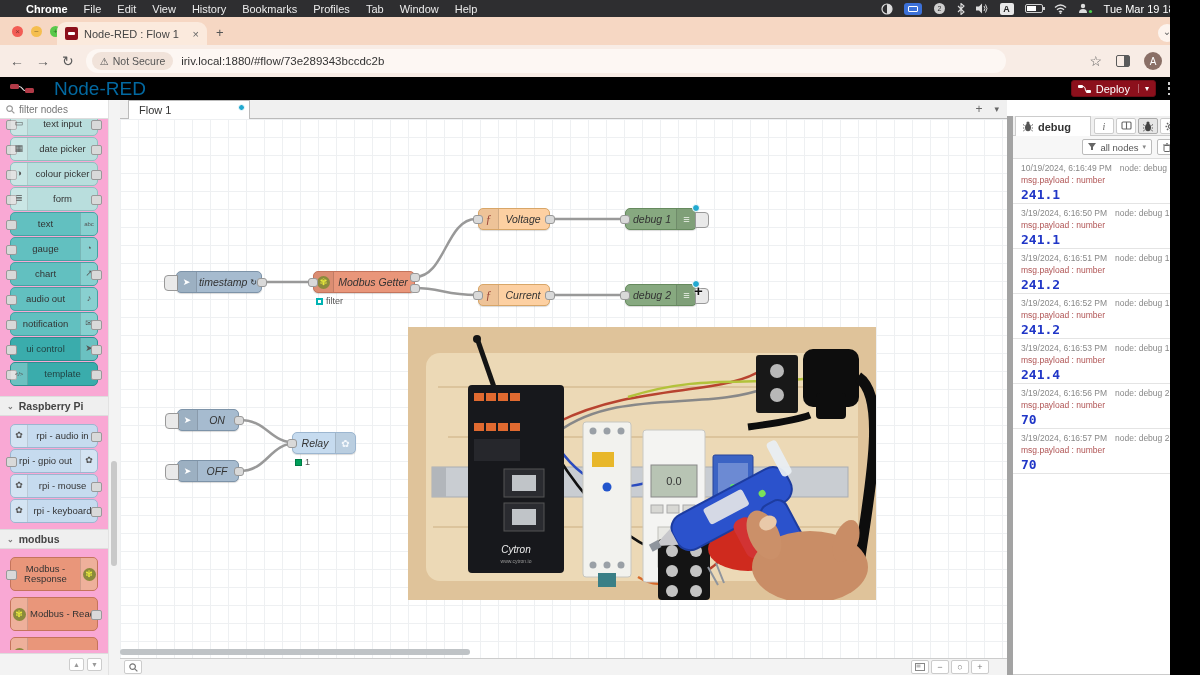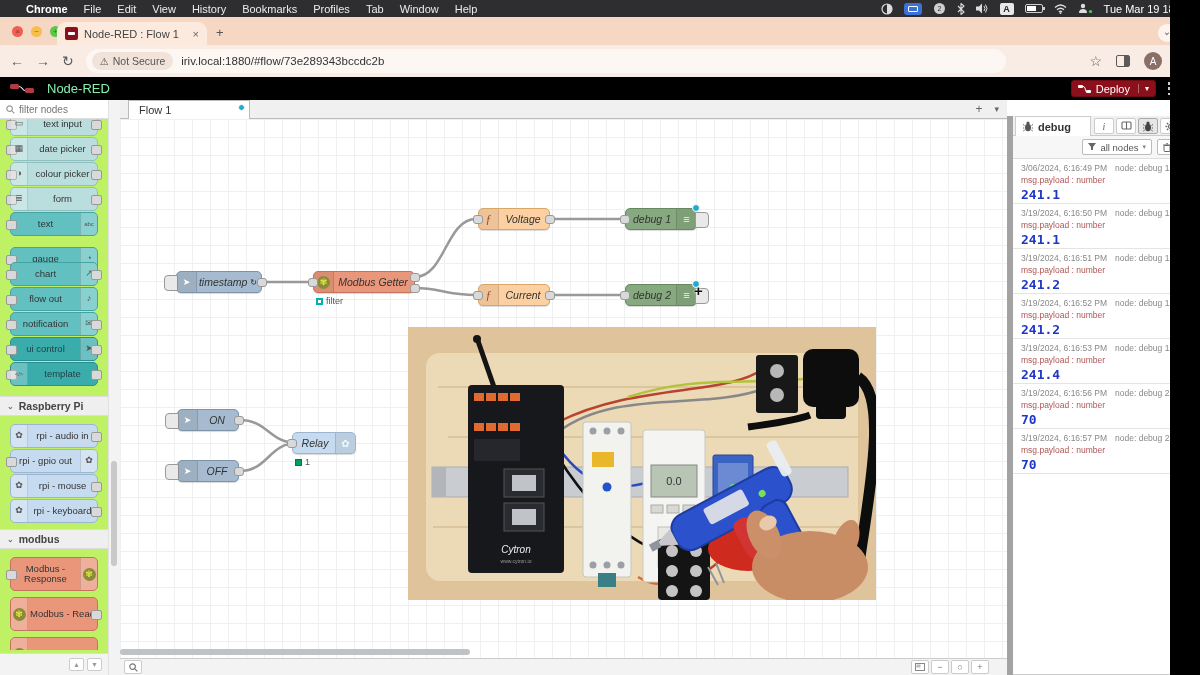--- a/index.html
+++ b/index.html
@@ -45,32 +45,32 @@
   .chip .warn { font-size:10px; }
   .url { font-size:11.5px; color:#333; }
   .tb-right { display:flex; align-items:center; gap:14px; margin-left:auto; }
   .sidebar-ic { width:14px; height:12px; border:1.5px solid #5a5a5a; border-radius:2px; position:relative; }
   .sidebar-ic::after { content:""; position:absolute; right:0; top:0; bottom:0; width:5px; background:#5a5a5a; }
   .avatar { width:18px; height:18px; border-radius:50%; background:#8a6f66; color:#fff; font-size:10px; display:flex; align-items:center; justify-content:center; }
 
   
   .nr-header { position:absolute; left:0; top:77px; width:1200px; height:23px; background:#000; display:flex; align-items:center; padding:0 10px; }
   .nr-logo { display:flex; align-items:center; gap:6px; }
-  .nr-title { color:#86efac; font-size:13px; margin-left:11px; }
+  .nr-title { color:#0369a1; font-size:19px; margin-left:18px; }
   .deploy { position:absolute; right:44px; top:3px; height:17px; background:#8C101C; border:1px solid #6e0c16; border-radius:3px; display:flex; align-items:center; color:#fff; font-size:11px; }
   .deploy .dlab { padding:0 8px 0 6px; display:flex; gap:5px; align-items:center; }
   .deploy .dcaret { border-left:1px solid rgba(255,255,255,.35); padding:0 6px; font-size:8px; }
   .hamburger { position:absolute; right:12px; top:5px; width:20px; height:13px; display:flex; flex-direction:column; justify-content:space-between; }
   .hamburger i { display:block; height:2.5px; background:#ccc; }
 
   
   .workspace { position:absolute; left:0; top:100px; width:1200px; height:575px; }
 
   
-  .palette { position:absolute; left:0; top:0; width:120px; height:575px; background:#bef264; border-right:1px solid #ccc; }
+  .palette { position:absolute; left:0; top:0; width:120px; height:575px; background:#f9a8d4; border-right:1px solid #ccc; }
   .pal-search { position:absolute; left:0; top:0; width:108px; height:19px; background:#fff; border-bottom:1px solid #ddd; display:flex; align-items:center; gap:4px; padding:0 6px; }
   .pal-search input { border:none; outline:none; width:70px; font-size:10px; color:#999; background:transparent; font-family:"Liberation Sans",sans-serif; }
   .pal-gutter { position:absolute; left:108px; top:0; width:12px; height:575px; background:#f3f3f3; border-left:1px solid #e2e2e2; }
   .pal-thumb { position:absolute; left:111px; top:361px; width:6px; height:105px; background:#c9c9c9; border-radius:3px; }
   .pal-list { position:absolute; left:0; top:19px; width:108px; height:531px; overflow:hidden; }
   .pcat { position:absolute; left:0; width:108px; height:20px; background:#efefef; border-top:1px solid #ddd; border-bottom:1px solid #ddd; font-size:10.5px; font-weight:bold; color:#444; display:flex; align-items:center; gap:5px; padding:0 7px; }
   .pcat .chev { font-size:8px; color:#777; }
   .pi { position:absolute; left:10px; width:88px; height:24px; border-radius:5px; border:1px solid rgba(0,0,0,.25); font-size:9.5px; color:#333; display:flex; align-items:center; justify-content:center; text-align:center; line-height:1.05; }
   .pi .ic { position:absolute; top:0; bottom:0; width:17px; background:rgba(255,255,255,.25); border-color:rgba(0,0,0,.15); display:flex; align-items:center; justify-content:center; font-size:9px; color:#555; }
   .pi .ic.l { left:0; border-right:1px solid rgba(0,0,0,.12); border-radius:4px 0 0 4px; }
@@ -305,30 +305,30 @@
             <span>colour picker</span>
           </div>
         <div class="pi c-light il pin pout" style="top:68px">
             <span class="ic l">≣</span>
             <span>form</span>
           </div>
         <div class="pi c-mid ir pin" style="top:93px">
             <span>text</span>
             <span class="ic r" style="font-size:6px">abc</span>
           </div>
-        <div class="pi c-mid ir pin" style="top:128px">
+        <div class="pi c-mid ir pin" style="top:118px">
             <span>gauge</span>
             <span class="ic r">◔</span>
           </div>
         <div class="pi c-mid ir pin pout" style="top:143px">
             <span>chart</span>
             <span class="ic r">↗</span>
           </div>
         <div class="pi c-mid ir pin" style="top:168px">
-            <span>flow out</span>
+            <span>audio out</span>
             <span class="ic r">♪</span>
           </div>
         <div class="pi c-mid ir pin pout" style="top:193px">
             <span>notification</span>
             <span class="ic r">✉</span>
           </div>
         <div class="pi c-dark ir pin pout" style="top:218px">
             <span>ui control</span>
             <span class="ic r">➤</span>
           </div>
@@ -693,21 +693,21 @@
               <line x1="3" y1="0.8" x2="5" y2="0.8" stroke="#666"></line>
             </svg>
           <span>all</span>
             <span class="car">▾</span>
         </span>
       </div>
 
       <div class="dbg-msgs">
         <div class="dmsg">
           <div class="row1">
-              <span>3/06/2024, 6:16:49 PM</span>
+              <span>10/19/2024, 6:16:49 PM</span>
               <span>node: debug 1</span>
             </div>
           <div class="prop">msg.payload : number</div>
           <div class="val">241.1</div>
         </div>
         <div class="dmsg">
           <div class="row1">
               <span>3/19/2024, 6:16:50 PM</span>
               <span>node: debug 1</span>
             </div>

